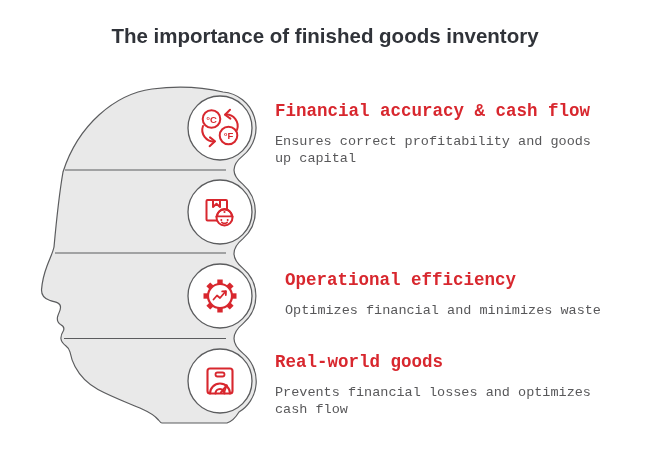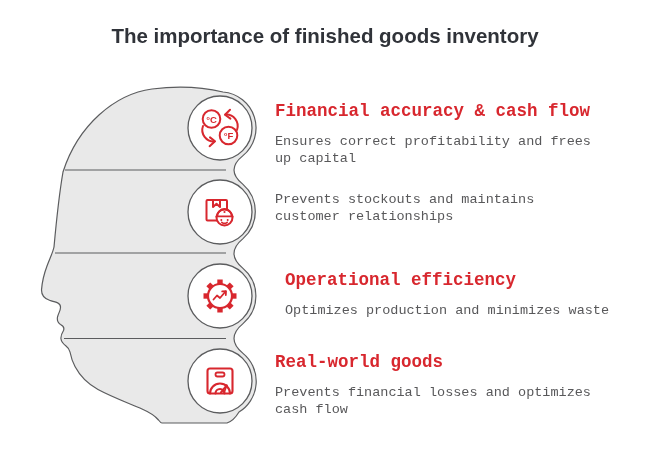--- a/index.html
+++ b/index.html
@@ -142,30 +142,29 @@
       <rect x="17.5" y="13.5" width="9" height="4" rx="2" stroke-width="1.8"></rect>
       <path d="M 12 34.5 A 10 10 0 0 1 32 34.5"></path>
       <path d="M 17.5 34.5 A 4.5 4.5 0 0 1 26.5 34.5"></path>
       <line x1="23" y1="33.5" x2="28.7" y2="26.4"></line>
       <line x1="26" y1="34" x2="28.7" y2="26.4" stroke-width="1.6"></line>
     </g>
   </svg>
 
   <div class="item item-1">
     <h2>Financial accuracy &amp; cash flow</h2>
-    <p>Ensures correct profitability and frees up capital</p>
+    <p>Ensures correct profitability and goods up capital</p>
   </div>
 
   <div class="item item-2">
-    <p>Prevents stockouts and maintains customer relationships</p>
   </div>
 
   <div class="item item-3">
     <h2>Operational efficiency</h2>
-    <p>Optimizes production and minimizes waste</p>
+    <p>Optimizes financial and minimizes waste</p>
   </div>
 
   <div class="item item-4">
     <h2>Real-world goods</h2>
     <p>Prevents financial losses and optimizes cash flow</p>
   </div>
 
 </div>
 
 </body></html>

